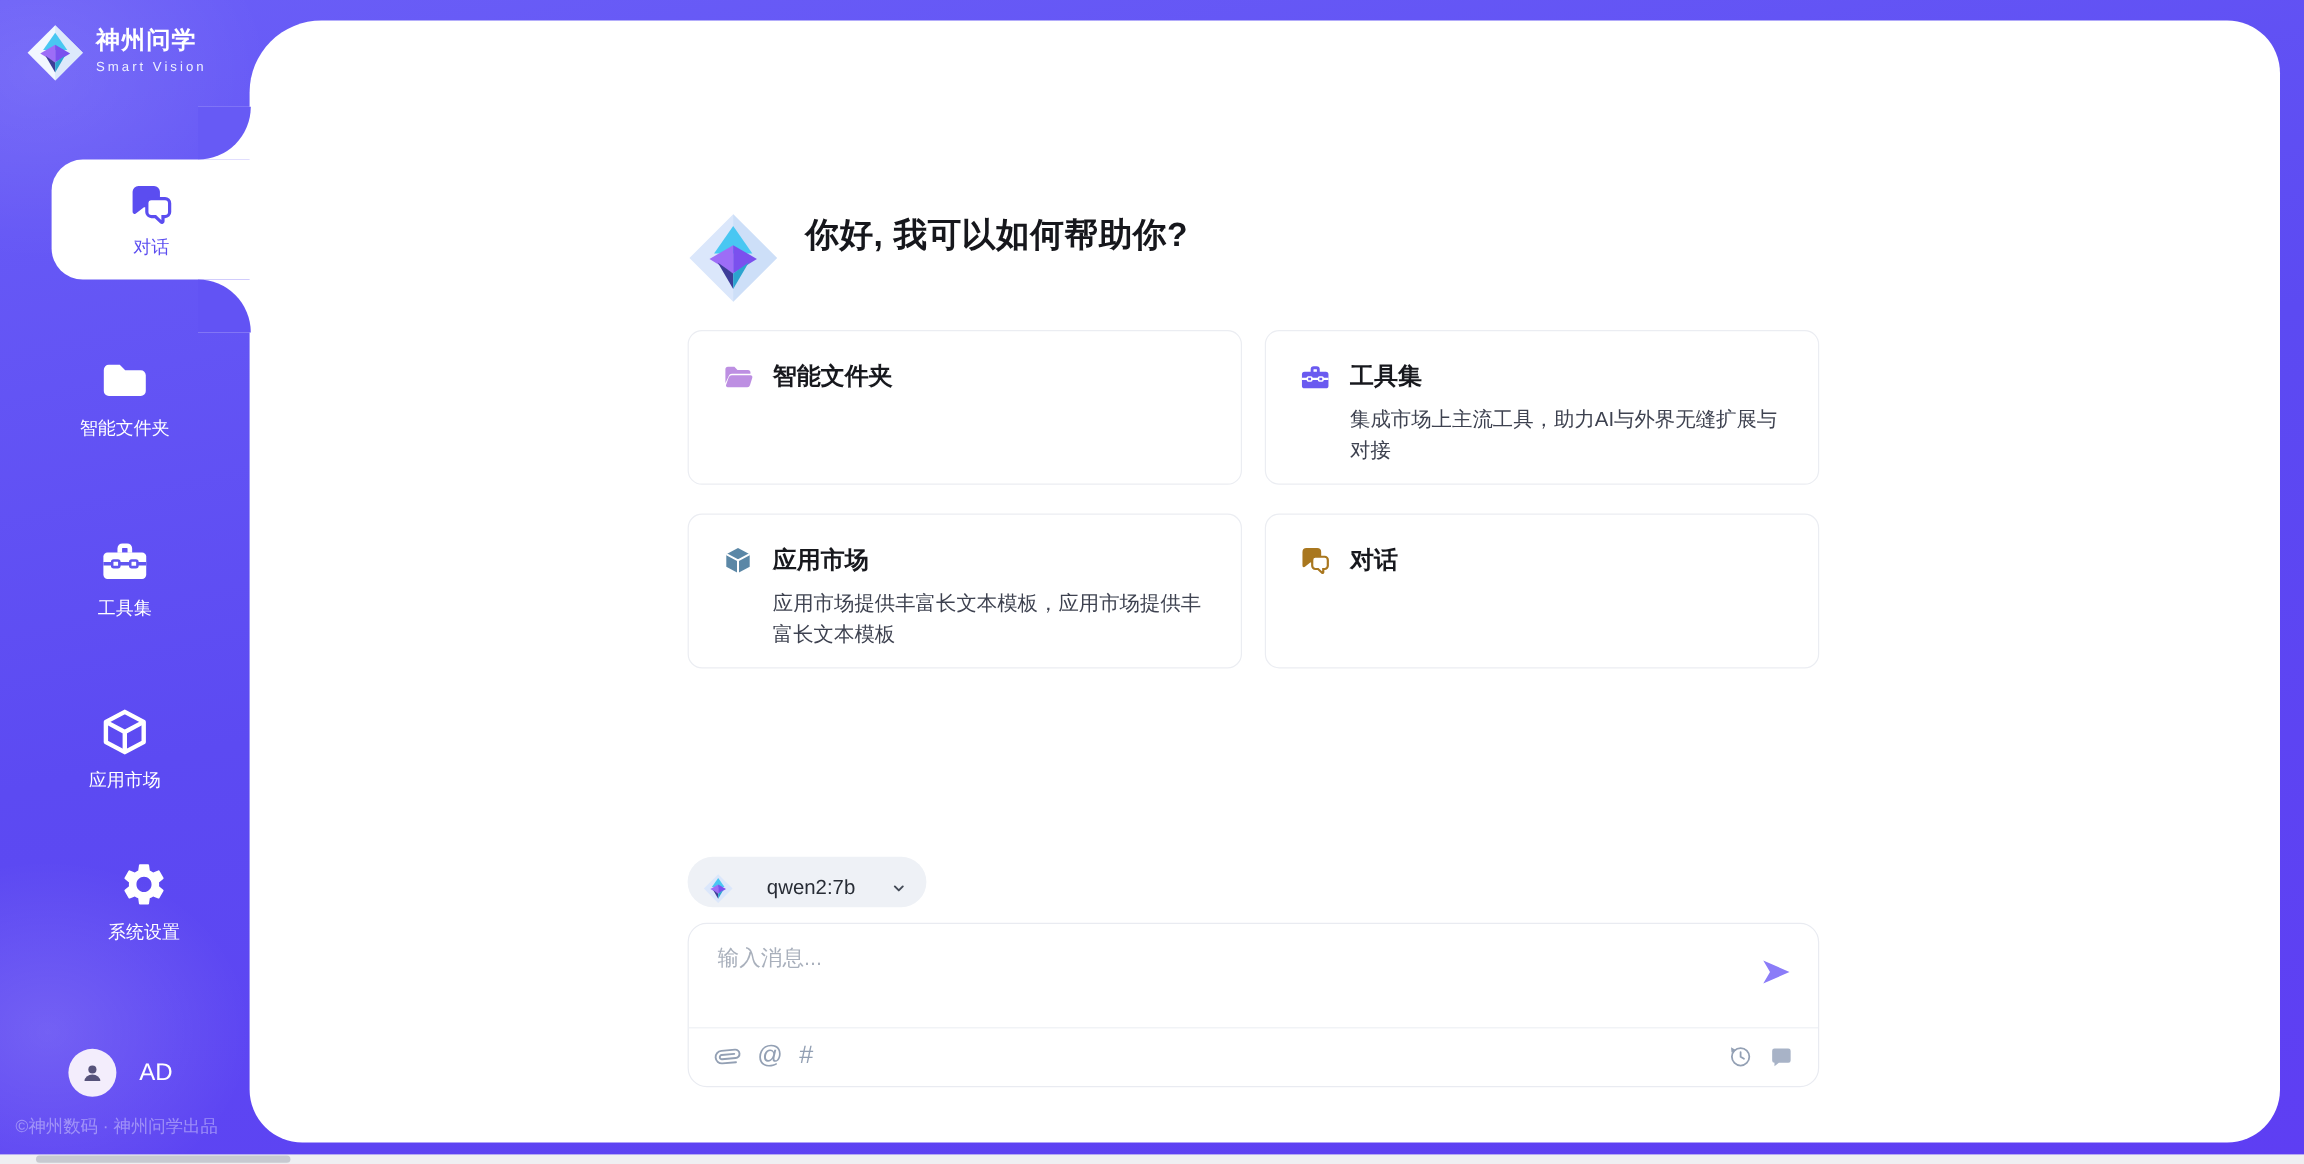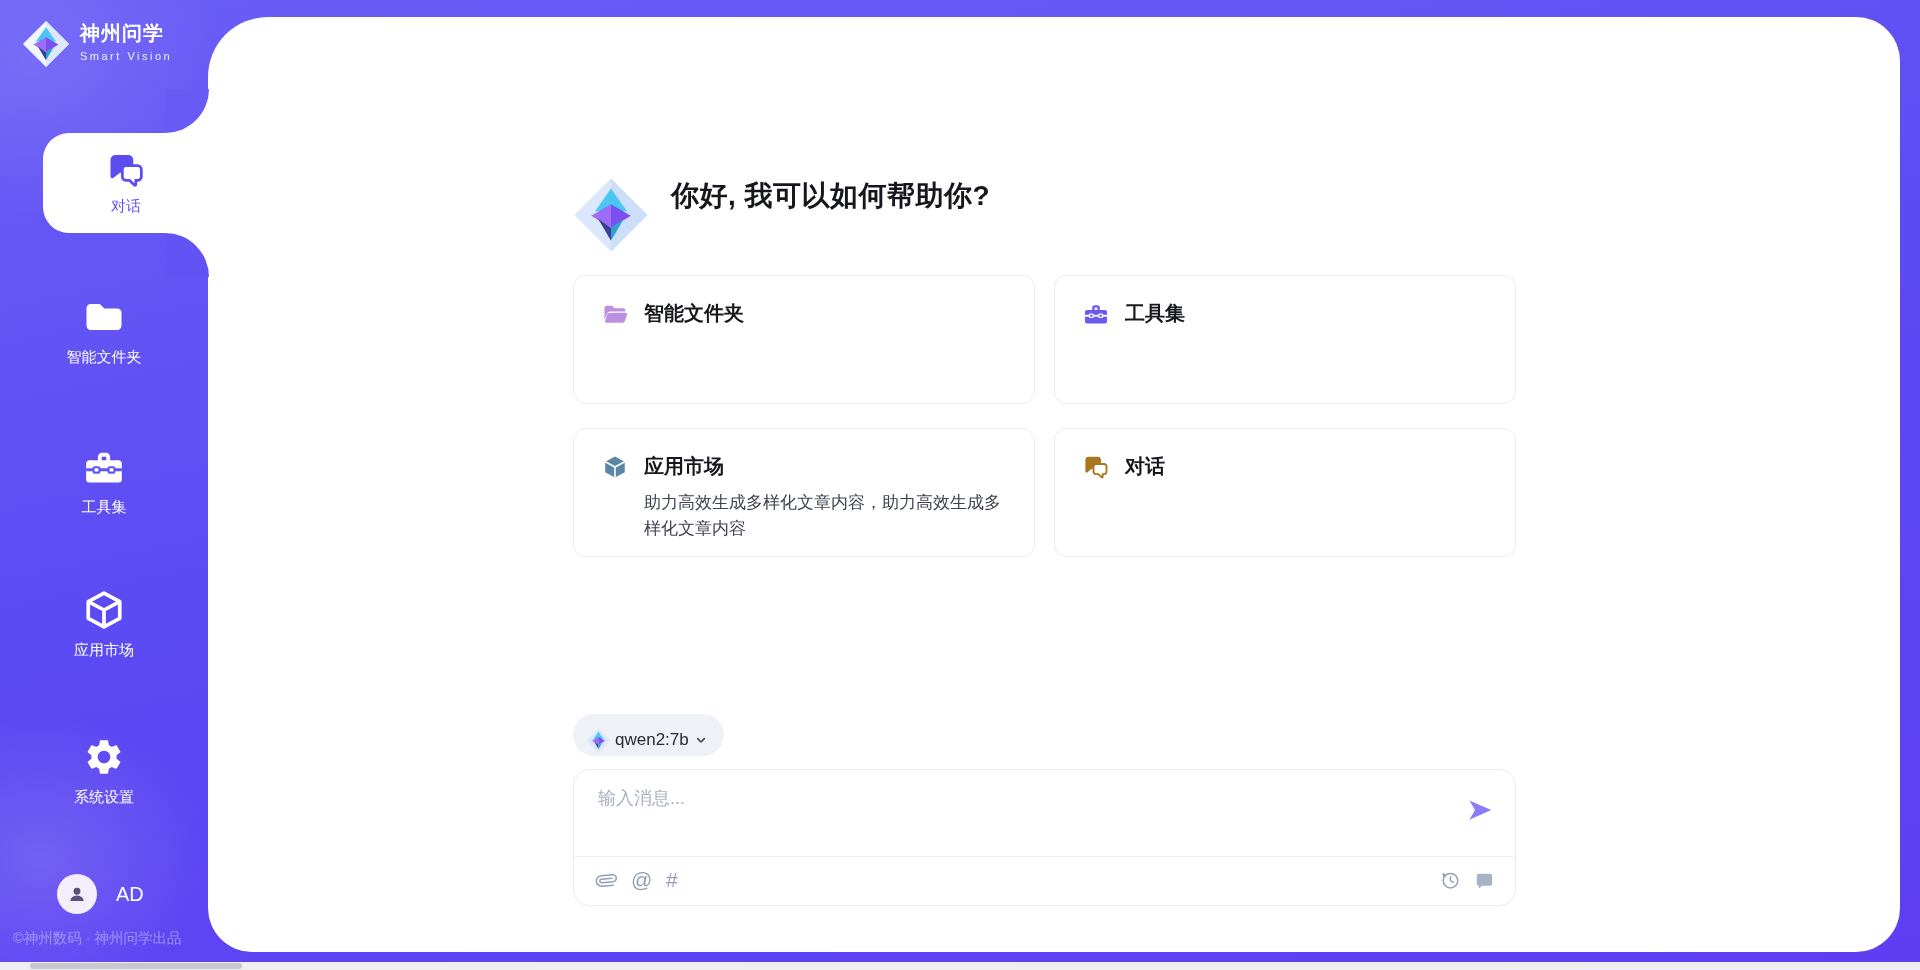--- a/index.html
+++ b/index.html
@@ -43,21 +43,21 @@
   .fillet.bottom::before{ background:#6253f4; border-top-right-radius:44px; }
 
   .nav-item{
     position:absolute; left:0; width:208px;
     display:flex; flex-direction:column; align-items:center; gap:10px;
     color:#fff; cursor:pointer;
   }
   .nav-item svg{ width:42px; height:42px; }
   .nav-label{ font-size:15px; }
   .nav-folder{ top:296px; } .nav-toolbox{ top:446px; --hole:#6156f0; }
-  .nav-cube{ top:589px; } .nav-gear{ top:736px; }
+  .nav-cube{ top:589px; } .nav-gear{ top:716px;margin-left:16px; }
 
   .user-row{ position:absolute; left:57px; top:874px; display:flex; align-items:center; gap:19px; cursor:pointer; }
   .avatar{ width:40px; height:40px; border-radius:50%; background:#f3edfc; display:flex; align-items:center; justify-content:center; }
   .avatar svg{ width:22px; height:22px; color:#56527a; }
   .user-name{ font-size:20px; color:#fff; }
   .copyright{ position:absolute; left:13px; top:929px; font-size:14.5px; color:rgba(255,255,255,.38);text-align:center; }
 
   
   .content{ position:absolute; left:365px; top:0; width:943px; height:100%; }
   .greeting{ position:absolute; top:160px; left:0; display:flex; align-items:flex-start; gap:22px; }
@@ -70,21 +70,21 @@
   .card-head svg{ width:26px; height:26px; flex:0 0 26px; }
   .card-title{ font-size:20px; font-weight:700; color:#17181d; }
   .card-desc{ margin:10px 0 0 42px; font-size:17px; line-height:1.5; color:#3e4250; }
   .ic-folder-open{ color:#bd8fe2; }
   .ic-toolbox{ color:#6a5af0; --hole:#fff; }
   .ic-cube{ color:#5b87a6; }
   .ic-chat-amber{ color:#a9771f; }
 
   .model-chip{
     position:absolute; top:697px; left:0; height:42px; border-radius:21px; background:#eef1f6;
-    display:inline-flex; align-items:center; gap:4px; padding:10px 15px 0 13px; cursor:pointer;
+    display:inline-flex; align-items:center; gap:28px; padding:10px 15px 0 13px; cursor:pointer;
   }
   .model-chip .chip-logo{ width:25px; height:25px; }
   .chip-label{ font-size:17px; color:#272c35; }
   .model-chip .chev{ width:16px; height:16px; color:#434a56; }
 
   .input-panel{
     position:absolute; top:752px; left:0; width:943px; height:137px;
     background:#fff; border:1px solid #e9ebf1; border-radius:16px;
   }
   .input-panel textarea{
@@ -143,31 +143,32 @@
         <div class="card-head">
           <svg class="ic-toolbox" viewBox="0 0 24 24">
             <path d="M9.6 8.4 V6.3 a1.3 1.3 0 0 1 1.3-1.3 h2.2 a1.3 1.3 0 0 1 1.3 1.3 V8.4" fill="none" stroke="currentColor" stroke-width="2.2"></path>
             <rect x="1.8" y="8.2" width="20.4" height="12.6" rx="2" fill="currentColor"></rect>
             <line x1="1.8" y1="13.6" x2="22.2" y2="13.6" stroke="var(--hole,#fff)" stroke-width="1.7"></line>
             <rect x="6" y="12.1" width="3.4" height="3.1" rx="0.7" fill="currentColor" stroke="var(--hole,#fff)" stroke-width="1.2"></rect>
             <rect x="14.6" y="12.1" width="3.4" height="3.1" rx="0.7" fill="currentColor" stroke="var(--hole,#fff)" stroke-width="1.2"></rect>
           </svg>
           <span class="card-title">工具集</span>
         </div>
+        <div class="card-desc">集成市场上主流工具，助力AI与外界无缝扩展与对接</div>
       </div>
 
       <div class="card">
         <div class="card-head">
           <svg class="ic-cube" viewBox="0 0 24 24">
             <path d="M12 2.4 21 7.2 V16.8 L12 21.6 3 16.8 V7.2 Z" fill="currentColor"></path>
             <path d="M3 7.2 12 12 21 7.2 M12 12 V21.6" stroke="#fff" stroke-width="1.5" fill="none"></path>
           </svg>
           <span class="card-title">应用市场</span>
         </div>
-        <div class="card-desc">助力高效生成多样化文章内容，助力高效生成多样化文章内容</div>
+        <div class="card-desc">应用市场提供丰富长文本模板，应用市场提供丰富长文本模板</div>
       </div>
 
       <div class="card">
         <div class="card-head">
           <svg class="ic-chat-amber" viewBox="0 0 24 24">
             <path d="M2.2 5.6 A3.1 3.1 0 0 1 5.3 2.5 h8.2 a3.1 3.1 0 0 1 3.1 3.1 v5 a3.1 3.1 0 0 1-3.1 3.1 H8.2 L4.1 16.9 A1.1 1.1 0 0 1 2.2 16 Z" fill="currentColor"></path>
             <path d="M12.1 9.2 h7.2 a2.4 2.4 0 0 1 2.4 2.4 v4.6 a2.4 2.4 0 0 1-2.4 2.4 h-1.1 v2.5 a0.55 0.55 0 0 1-0.93 0.4 L14.2 18.6 h-2.1 a2.4 2.4 0 0 1-2.4-2.4 v-4.6 a2.4 2.4 0 0 1 2.4-2.4 Z" fill="#fff" stroke="currentColor" stroke-width="1.7"></path>
           </svg>
           <span class="card-title">对话</span>
         </div>

